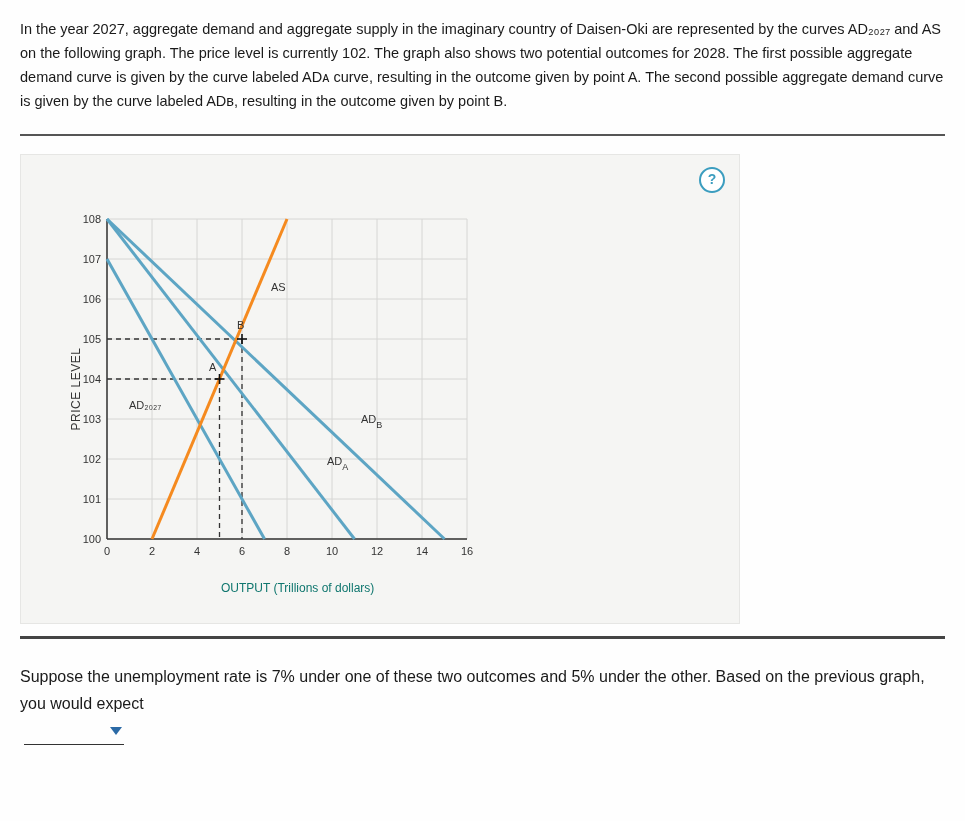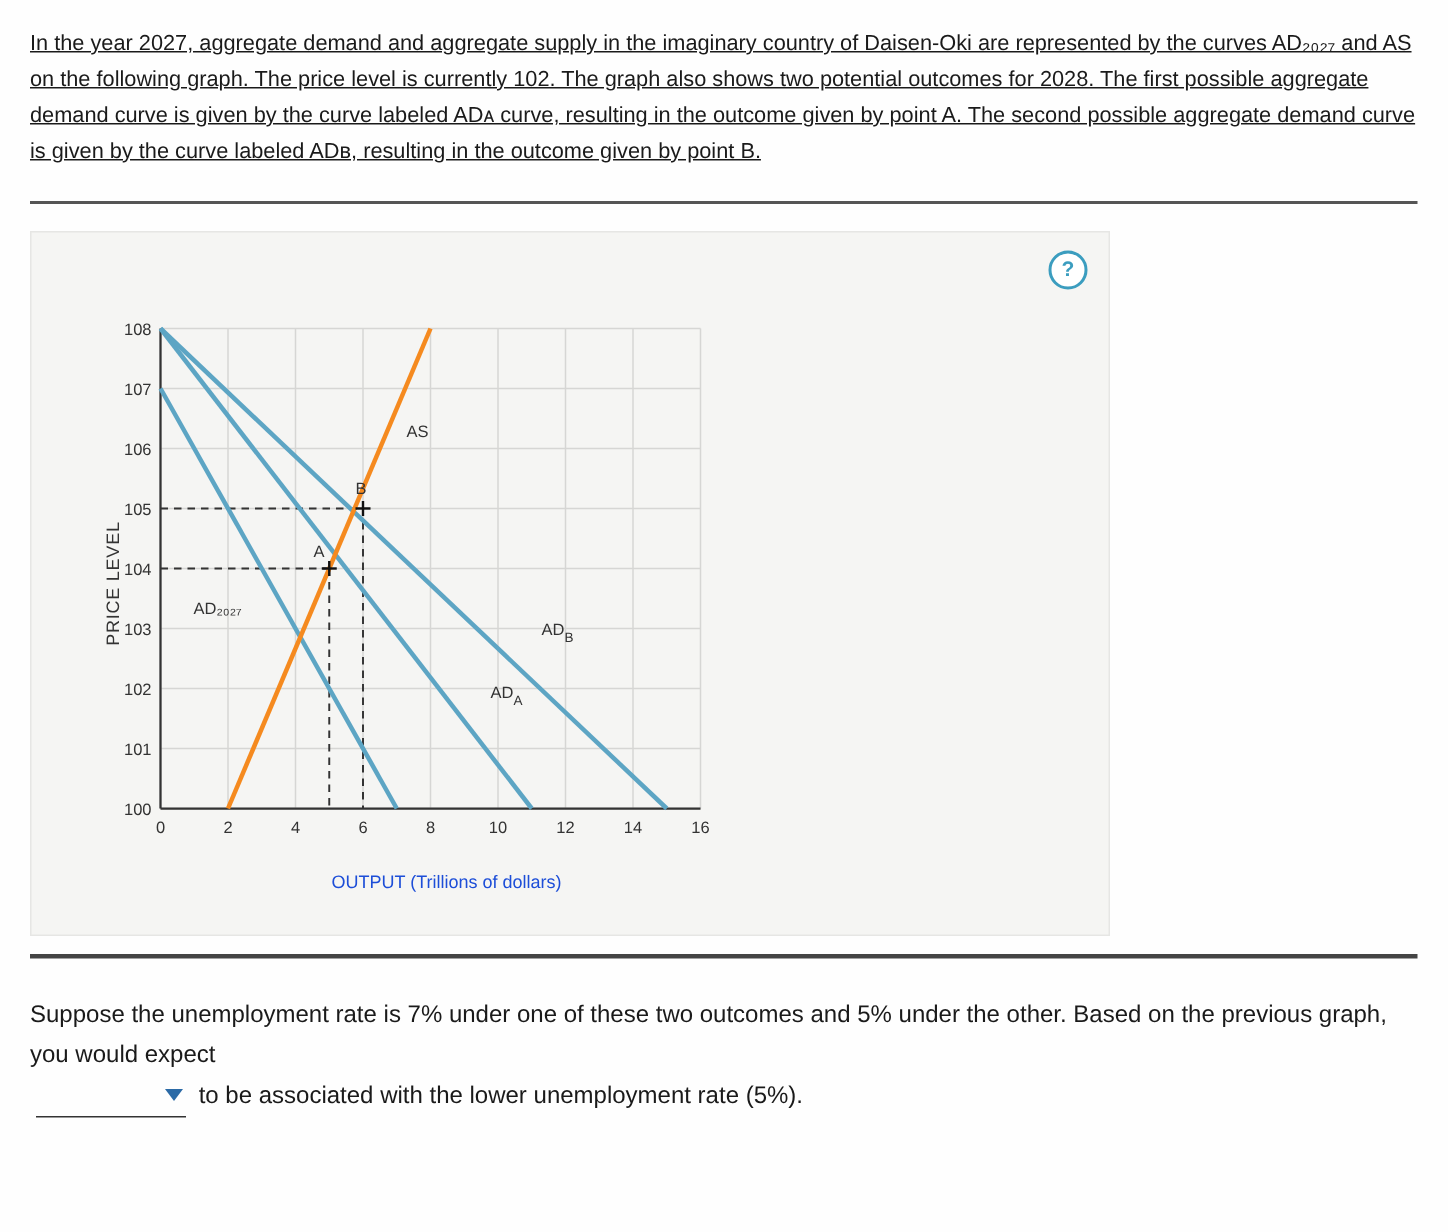--- a/index.html
+++ b/index.html
@@ -7,21 +7,20 @@
       font-family: Arial, Helvetica, sans-serif;
       background: #fefefe;
       color: #1a1a1a;
       width: 965px;
       padding: 18px 20px;
       font-size: 14.5px;
       line-height: 1.65;
     }
     .intro {
       margin-bottom: 20px;
-      text-decoration: underline;
     }
     .hr {
       height: 2px;
       background: #555;
       margin: 6px 0 8px 0;
     }
     .graph-area {
       position: relative;
       width: 720px;
       height: 470px;
@@ -59,21 +58,21 @@
       transform-origin: center;
       font-size: 12px;
       color: #333;
       letter-spacing: 0.5px;
     }
     .x-axis-label {
       position: absolute;
       bottom: 24px;
       left: 200px;
       font-size: 12px;
-      color: #1d4ed8;
+      color: #0f766e;
     }
     .followup {
       margin-top: 24px;
       font-size: 16px;
       line-height: 1.7;
     }
     .dropdown-placeholder {
       display: inline-block;
       min-width: 100px;
       border-bottom: 1px solid #333;
@@ -208,14 +207,13 @@
 </div>
 
 <div class="hr2"></div>
 
 <div class="followup">
   <span>Suppose the unemployment rate is 7% under one of these two outcomes and 5% under the other. Based on the previous graph, you would expect</span>
   <br>
   <span class="dropdown-placeholder">
     <span class="caret"></span>
   </span>
-  <span>to be associated with the lower unemployment rate (5%).</span>
 </div>
 
 </body></html>

